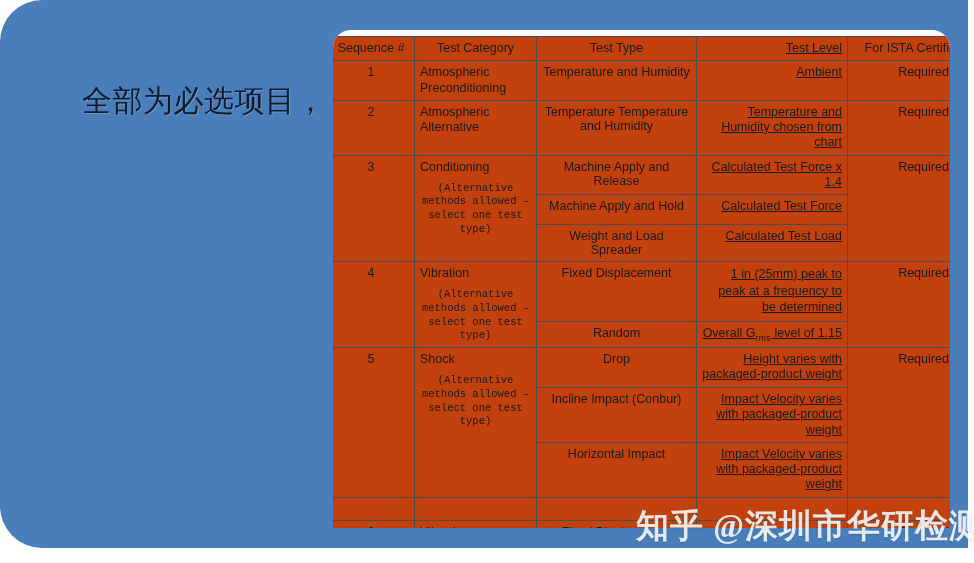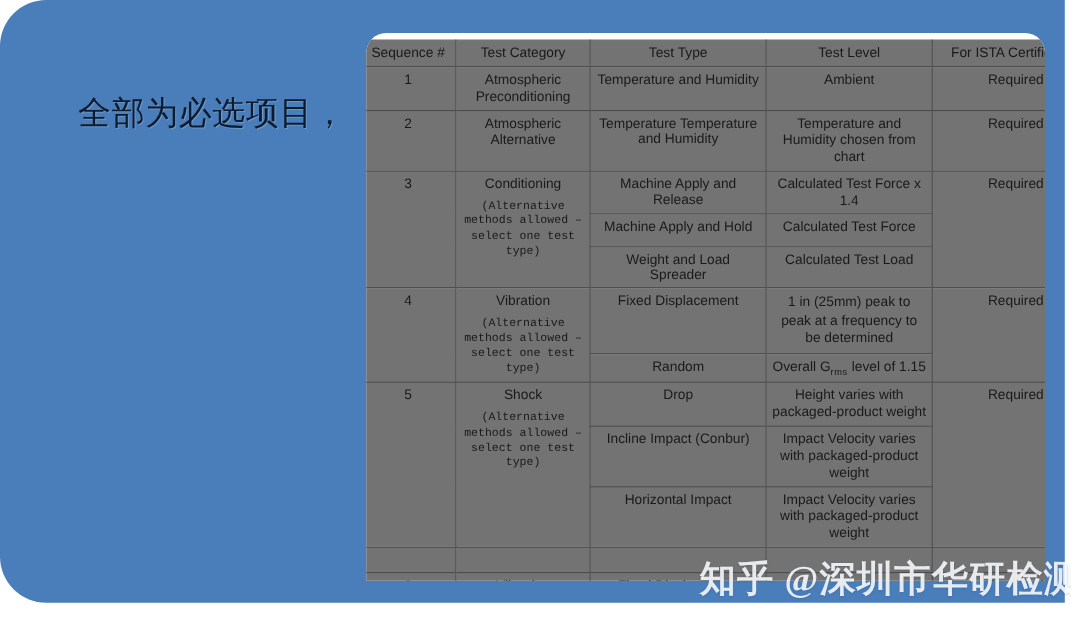--- a/index.html
+++ b/index.html
@@ -33,25 +33,25 @@
     border-radius: 42px 0px 0px 42px;
   }
 
   
   #caption {
     position: absolute;
     left: 26px;
     top: 72px;
     width: 300px;
     color: #0d1b2e;
-    font-family: Liberation Serif, serif;
+    font-family: Liberation Mono, monospace;
     font-size: 30px;
     line-height: 63px;
     letter-spacing: 0.5px;
-    text-align: center;
+    text-align: right;
     text-shadow: 1px 1px 0 rgba(255,255,255,0.18);
     white-space: pre-wrap;
   }
   #caption .indent { display: inline-block; width: 34px; }
 
   
   #table-card {
     position: absolute;
     left: 333px;
     top: 30px;
@@ -70,42 +70,42 @@
     border-collapse: collapse;
     table-layout: fixed;
     font-family: "Liberation Sans", sans-serif;
     color: #1a1a1a;
   }
   table.ista td, table.ista th {
     border: 1px solid #4d4d4d;
     padding: 4px 5px;
     vertical-align: top;
     font-weight: normal;
-    background: #737373;
+    background: #c2410c;
   }
   thead th {
     background: #ebebeb;
     text-align: center;
     font-weight: bold;
     font-size: 12.5px;
     padding: 5px 4px;
     vertical-align: middle;
     white-space: nowrap;
   }
 
   .c-seq   { width: 76px; text-align: center; font-size: 12.5px; }
   .c-cat   { width: 111px; text-align: center; }
   .c-type  { width: 149px; text-align: center; font-size: 12.5px; }
-  .c-level { width: 140px; text-align: center;   font-size: 12.5px; line-height: 1.22; }
+  .c-level { width: 140px; text-align: right;   font-size: 12.5px; line-height: 1.22; text-decoration: underline; }
   .c-cert  { width: 141px; text-align: center; font-size: 12.5px; }
 
   .cat-main {
     display: block;
     font-size: 12.5px;
-    text-align: center;
+    text-align: left;
     line-height: 1.22;
   }
   .cat-note {
     display: block;
     margin-top: 7px;
     font-size: 10.5px;
     text-align: center;
     line-height: 1.3;
     font-family: Liberation Mono, monospace;
   }

